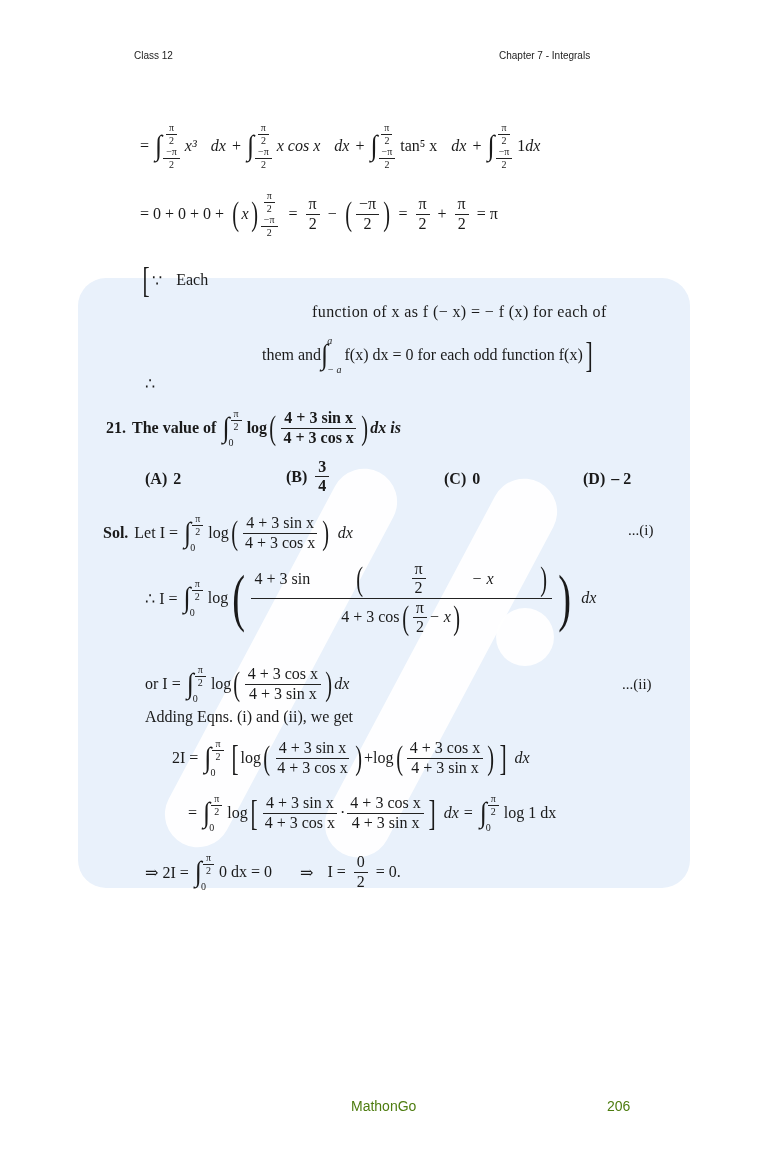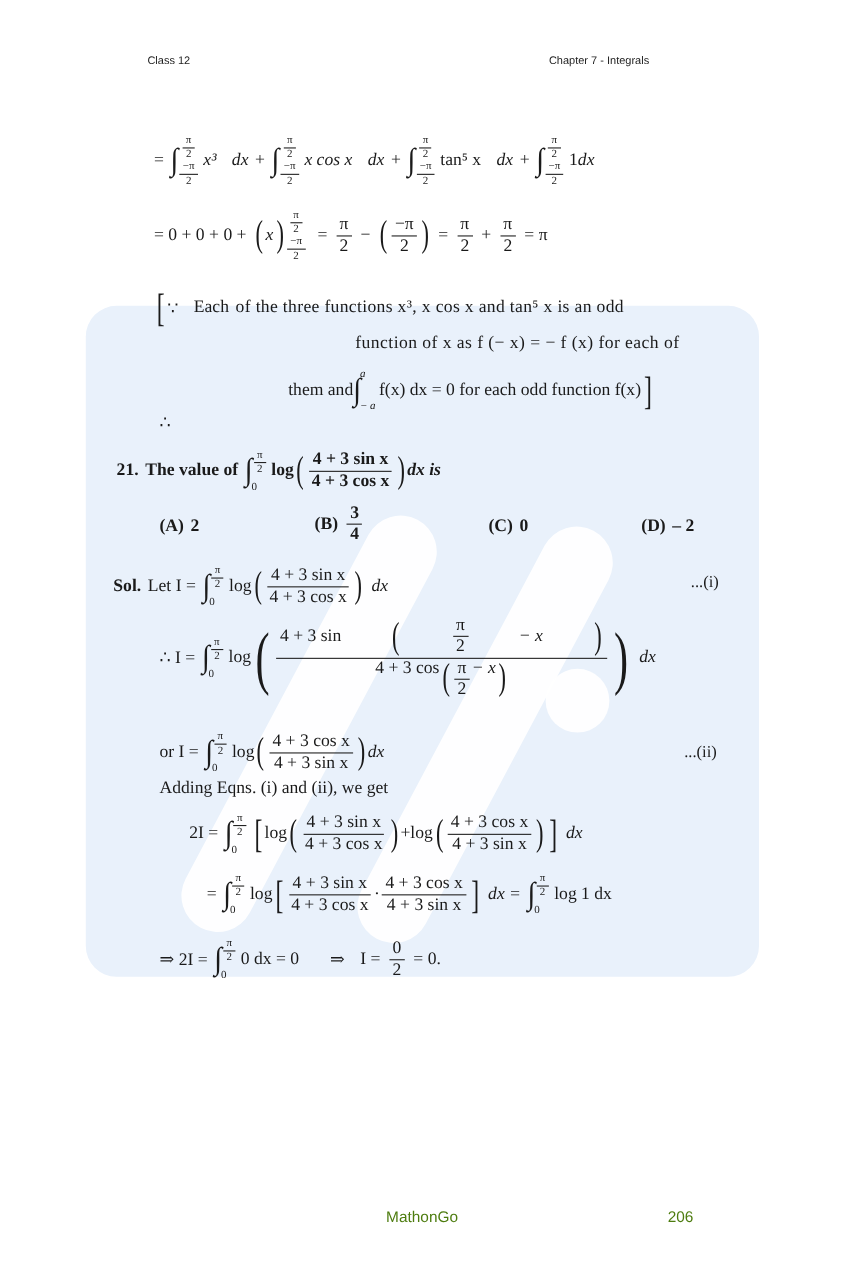--- a/index.html
+++ b/index.html
@@ -167,23 +167,22 @@
     <span class="sp"></span>
   <span>= π</span>
 </div>
 
 <div class="line" style="left:140px; top:262px;">
   <span class="brk">[</span>
   <span>∵</span>
     <span class="sp2"></span>
   <span>Each</span>
     <span class="sp"></span>
-  <span style="letter-spacing:0.3px;">of the three functions x³, x cos x and tan⁵ x is an odd</span>
-</div>
-<div class="line" style="left:323px; top:303px;">
+</div>
+<div class="line" style="left:312px; top:303px;">
   <span style="letter-spacing:0.4px;">function of x as f (− x) = − f (x) for each of</span>
 </div>
 <div class="line" style="left:262px; top:335px;">
   <span>them and</span>
   <span class="int">
       <span class="sign">∫</span>
     <span class="lims">
         <span class="it">a</span>
         <span class="it">− a</span>
       </span>
@@ -292,21 +291,21 @@
     <span class="n" style="display:flex; align-items:center;gap:44px;">
         <span>4 + 3 sin</span>
         <span class="par">(</span>
         <span class="frac">
           <span class="n">π</span>
           <span class="d">2</span>
         </span>
         <span class="it">− x</span>
         <span class="par">)</span>
       </span>
-    <span class="d" style="display:flex; align-items:flex-start;">
+    <span class="d" style="display:flex; align-items:center;">
         <span>4 + 3 cos</span>
         <span class="par">(</span>
         <span class="frac">
           <span class="n">π</span>
           <span class="d">2</span>
         </span>
         <span class="it">− x</span>
         <span class="par">)</span>
       </span>
   </span>

